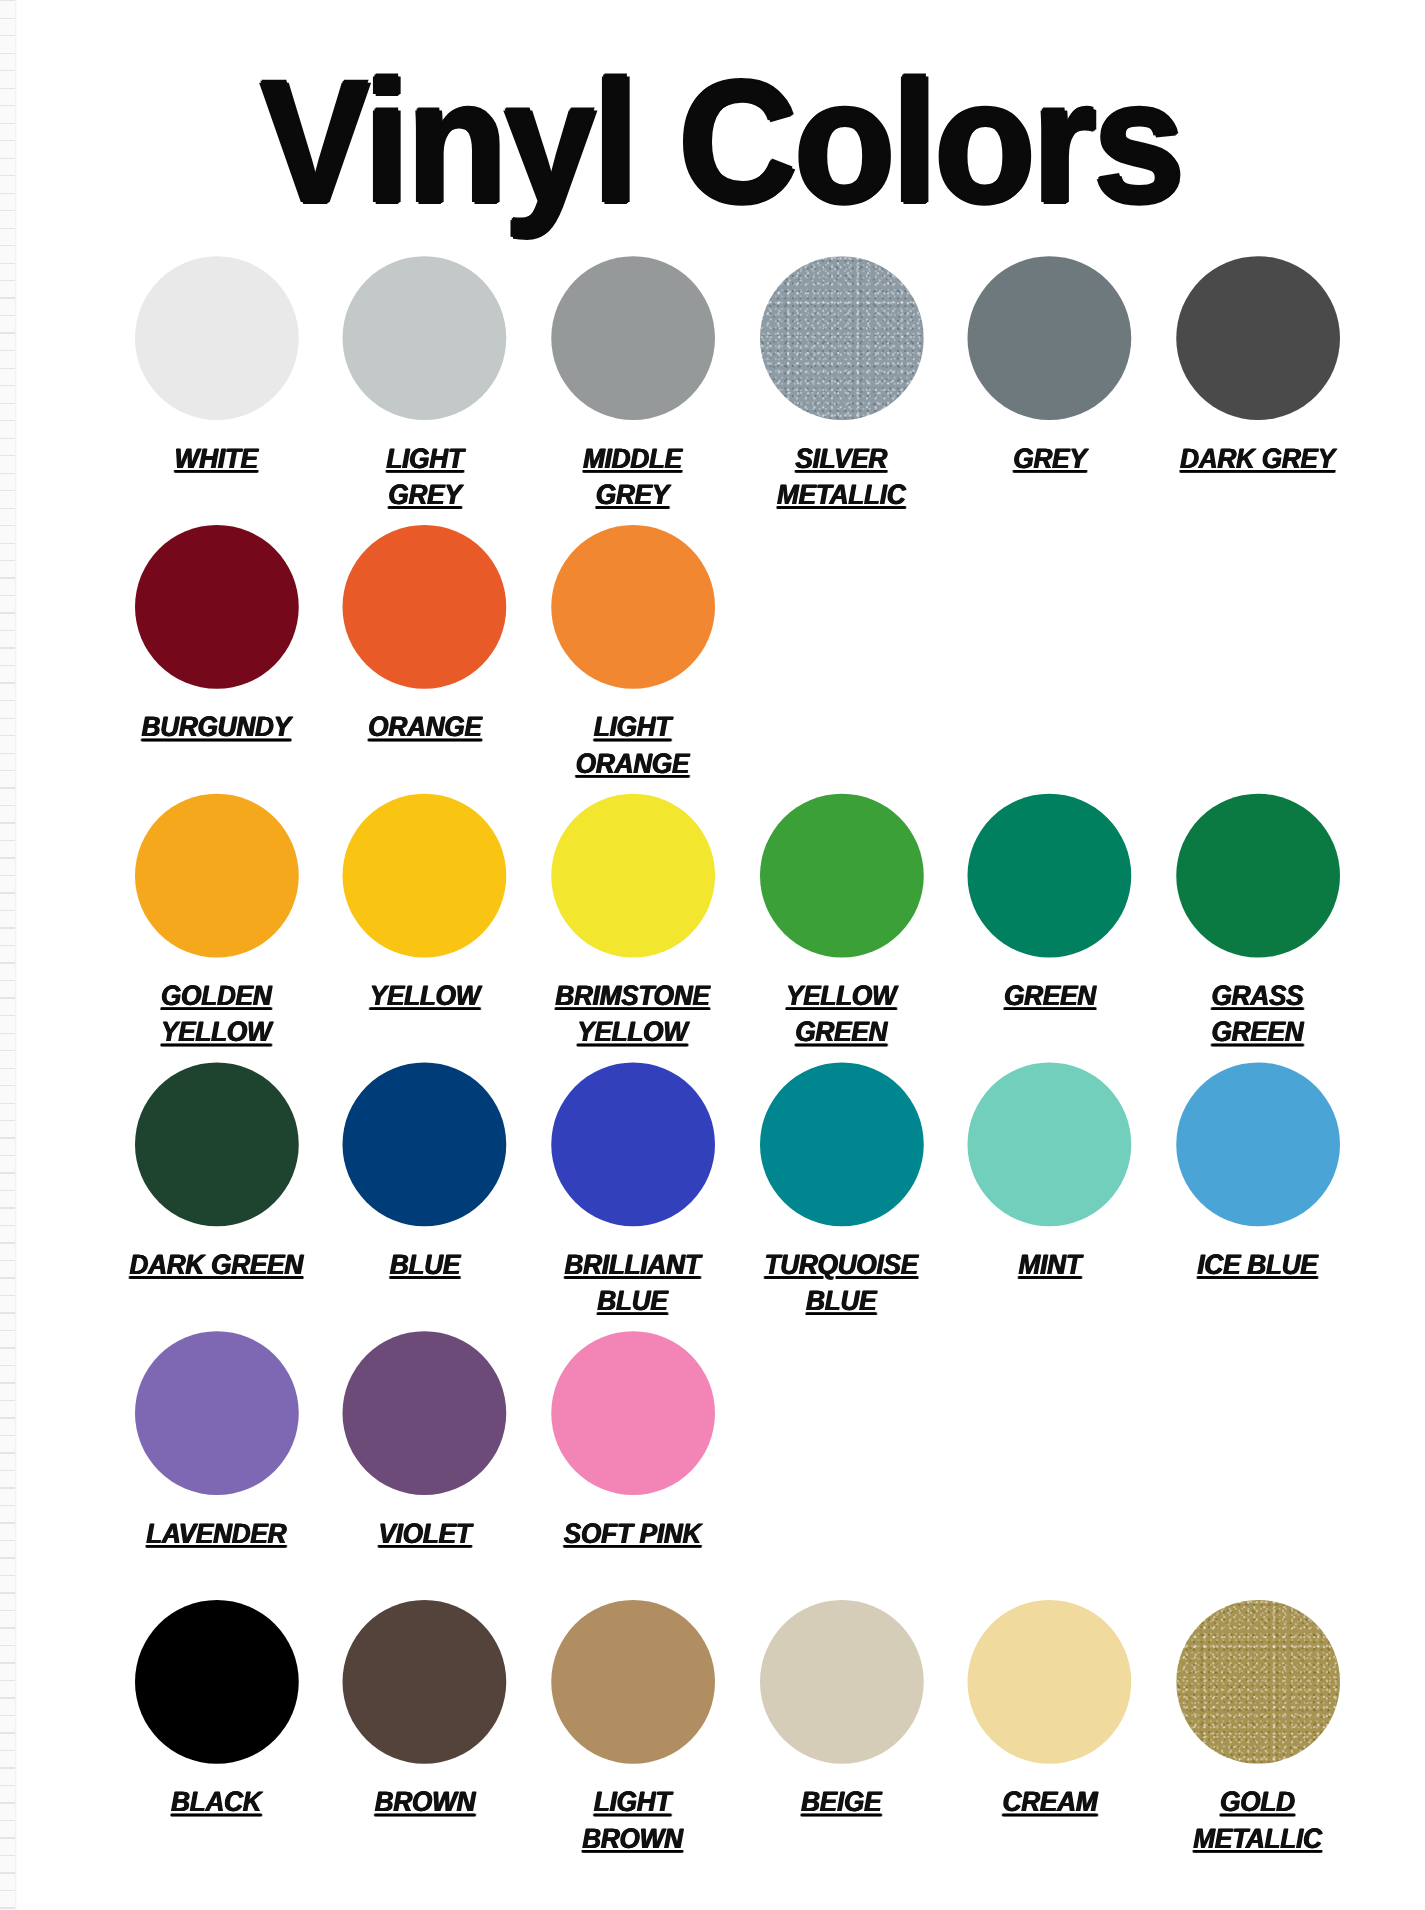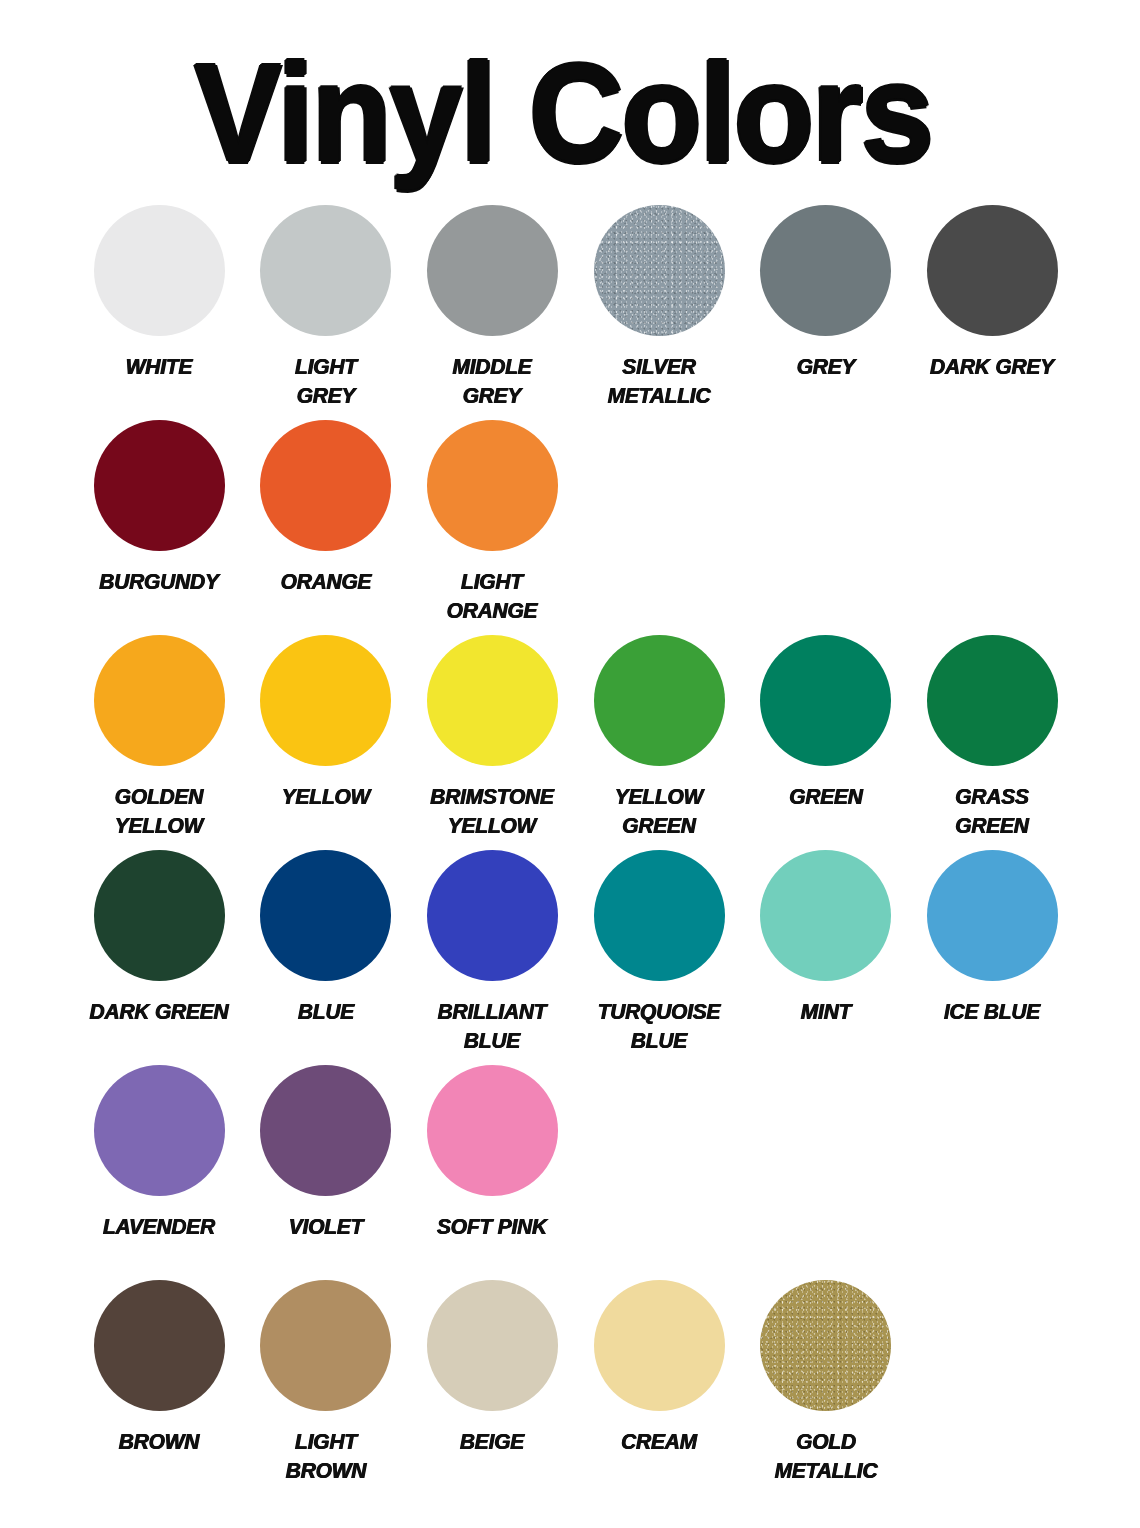--- a/index.html
+++ b/index.html
@@ -30,21 +30,21 @@
       #e3e5e7 0px,
       #e3e5e7 1px,
       #fafafb 1px,
       #fafafb 14px
     );
     border-right: 1px solid #f2f2f3;
   }
 
   #sheet {
     position: absolute;
-    left: 0;
+    left: 14px;
     top: 0;
     width: 1126px;
     height: 1528px;
     background: #ffffff;
   }
 
   #page-title {
     position: absolute;
     left: 0;
     right: 0;
@@ -69,20 +69,21 @@
     left: 76px;
     top: 205px;
     width: 1000px;
   }
 
   .swatch-row {
     display: flex;
     width: 1000px;
     height: 215px;
     align-items: flex-start;
+    text-decoration: underline;
   }
 
   .swatch-cell {
     width: 166.6px;
     display: flex;
     flex-direction: column;
     align-items: center;
   }
 
   .swatch-dot {
@@ -240,20 +241,24 @@
           <div class="swatch-dot" style="background-color: rgb(109, 75, 120); --c: #6d4b78;"></div>
           <div class="swatch-label">VIOLET</div>
         </div>
         <div class="swatch-cell">
           <div class="swatch-dot" style="background-color: rgb(242, 133, 182); --c: #f285b6;"></div>
           <div class="swatch-label">SOFT PINK</div>
         </div>
       </div>
       <div class="swatch-row">
         <div class="swatch-cell">
+          <div class="swatch-dot" style="background-color: rgb(0, 0, 0); --c: #000000;"></div>
+          <div class="swatch-label">BLACK</div>
+        </div>
+        <div class="swatch-cell">
           <div class="swatch-dot" style="background-color: rgb(84, 67, 58); --c: #54433a;"></div>
           <div class="swatch-label">BROWN</div>
         </div>
         <div class="swatch-cell">
           <div class="swatch-dot" style="background-color: rgb(176, 142, 98); --c: #b08e62;"></div>
           <div class="swatch-label">LIGHT
 BROWN</div>
         </div>
         <div class="swatch-cell">
           <div class="swatch-dot" style="background-color: rgb(214, 205, 184); --c: #d6cdb8;"></div>

